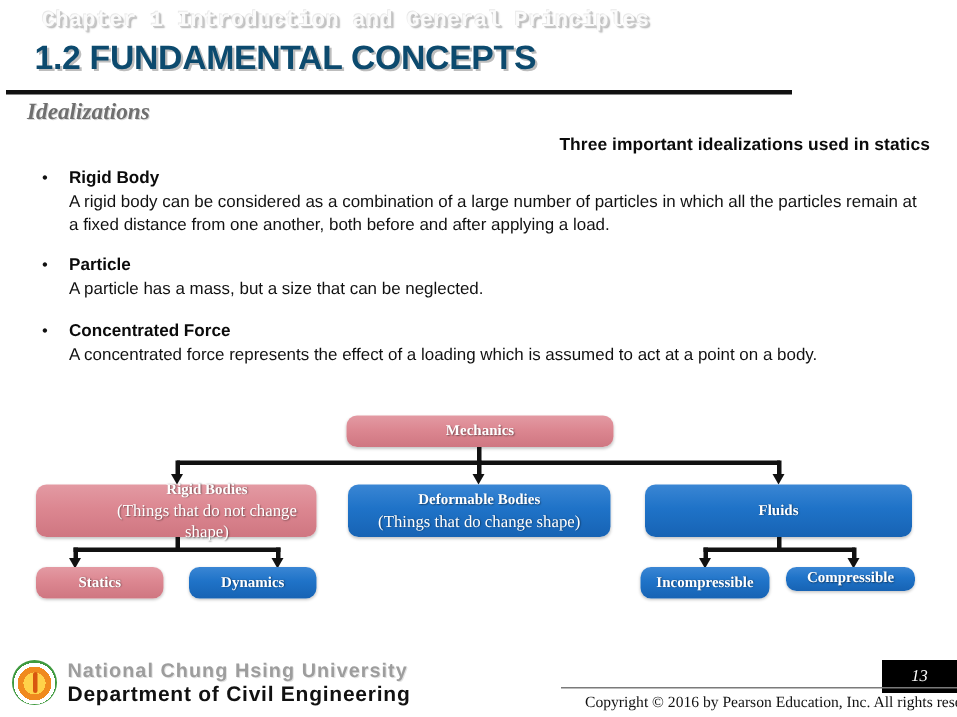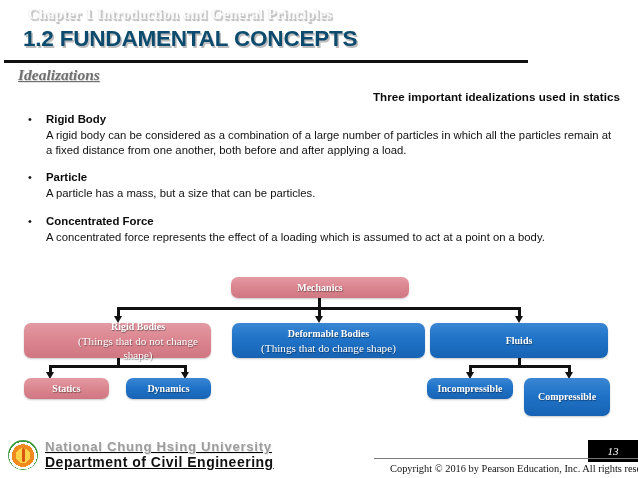--- a/index.html
+++ b/index.html
@@ -14,21 +14,21 @@
     overflow: hidden;
     font-family: "Liberation Sans", sans-serif;
     color: #000;
   }
 
   
   .chapter-line {
     position: absolute;
     left: 28px;
     top: 6px;
-    font-family: Liberation Serif, serif;
+    font-family: Liberation Mono, monospace;
     font-weight: bold;
     font-size: 14.5px;
     letter-spacing: 0.3px;
     color: #fbfbfb;
     text-shadow:
        1px 1px 0 #c9c9c9,
        1.6px 1.6px 1px #b4b4b4,
       -0.5px -0.5px 0 #e8e8e8;
     white-space: nowrap;
   }
@@ -57,21 +57,20 @@
   .idealizations {
     position: absolute;
     left: 18px;
     top: 66px;
     font-family: "Liberation Serif", serif;
     font-style: italic;
     font-weight: bold;
     font-size: 15.5px;
     color: #6f6f6f;
     text-shadow: 0.7px 0.7px 0 #d8d8d8;
-    text-decoration: underline;
   }
 
   
   .body-block {
     position: absolute;
     left: 26px;
     top: 90px;
     width: 594px;
   }
   .lead {
@@ -168,21 +167,20 @@
     border-top: 7px solid #111;
   }
 
   
   .footer-logo-wrap {
     position: absolute;
     left: 8px;
     top: 440px;
     display: flex;
     align-items: center;
-    text-decoration: underline;
   }
   .logo-badge {
     width: 30px;
     height: 30px;
     border-radius: 50%;
     background:
       radial-gradient(circle at 50% 52%, #ffd24a 0 34%, #f08a1e 34% 52%, #ffffff 52% 64%, #3f9a3f 64% 86%, #2e7a2e 86% 100%);
     position: relative;
     flex: 0 0 30px;
   }
@@ -268,21 +266,21 @@
     <div class="bullet-body">
       <div class="bullet-term">Rigid Body</div>
       <div class="bullet-desc">A rigid body can be considered as a combination of a large number of particles in which all the particles remain at a fixed distance from one another, both before and after applying a load.</div>
     </div>
   </div>
 
   <div class="bullet-row" style="margin-top:4px;">
     <div class="bullet-mark">•</div>
     <div class="bullet-body">
       <div class="bullet-term">Particle</div>
-      <div class="bullet-desc">A particle has a mass, but a size that can be particles.</div>
+      <div class="bullet-desc">A particle has a mass, but a size that can be neglected.</div>
     </div>
   </div>
 
   <div class="bullet-row" style="margin-top:4px;">
     <div class="bullet-mark">•</div>
     <div class="bullet-body">
       <div class="bullet-term">Concentrated Force</div>
       <div class="bullet-desc">A concentrated force represents the effect of a loading which is assumed to act at a point on a body.</div>
     </div>
   </div>
@@ -301,21 +299,21 @@
   <div class="ln-v" style="left:518px; top:39px; height:11px;"></div>
   <div class="arrow" style="left:114px; top:48px;"></div>
   <div class="arrow" style="left:315px; top:48px;"></div>
   <div class="arrow" style="left:515px; top:48px;"></div>
 
   <div class="node pink" style="left:24px; top:55px; width:187px; height:35px;padding-left:41px;">
     <span class="n-title">Rigid Bodies</span>
     <span class="n-sub">(Things that do not change shape)</span>
   </div>
 
-  <div class="node blue" style="left:232px; top:55px; width:193px; height:35px;">
+  <div class="node blue" style="left:232px; top:55px; width:175px; height:35px;">
     <span class="n-title">Deformable Bodies</span>
     <span class="n-sub">(Things that do change shape)</span>
   </div>
 
   <div class="node blue" style="left:430px; top:55px; width:178px; height:35px;">
     <span class="n-title">Fluids</span>
   </div>
 
   <div class="ln-v" style="left:117px; top:90px; height:10px;"></div>
   <div class="ln-h" style="left:49px; top:97px; width:138px;"></div>
@@ -336,21 +334,21 @@
   </div>
 
   <div class="node blue" style="left:126px; top:110px; width:85px; height:21px;">
     <span class="n-title">Dynamics</span>
   </div>
 
   <div class="node blue" style="left:427px; top:110px; width:86px; height:21px;">
     <span class="n-title">Incompressible</span>
   </div>
 
-  <div class="node blue" style="left:524px; top:110px; width:86px; height:38px;">
+  <div class="node blue" style="left:524px; top:110px; width:86px; height:16px;">
     <span class="n-title">Compressible</span>
   </div>
 </div>
 
 <div class="footer-logo-wrap">
   <div class="logo-badge"></div>
   <div class="logo-text">
     <div class="uni-name">National Chung Hsing University</div>
     <div class="dept-name">Department of Civil Engineering</div>
   </div>

